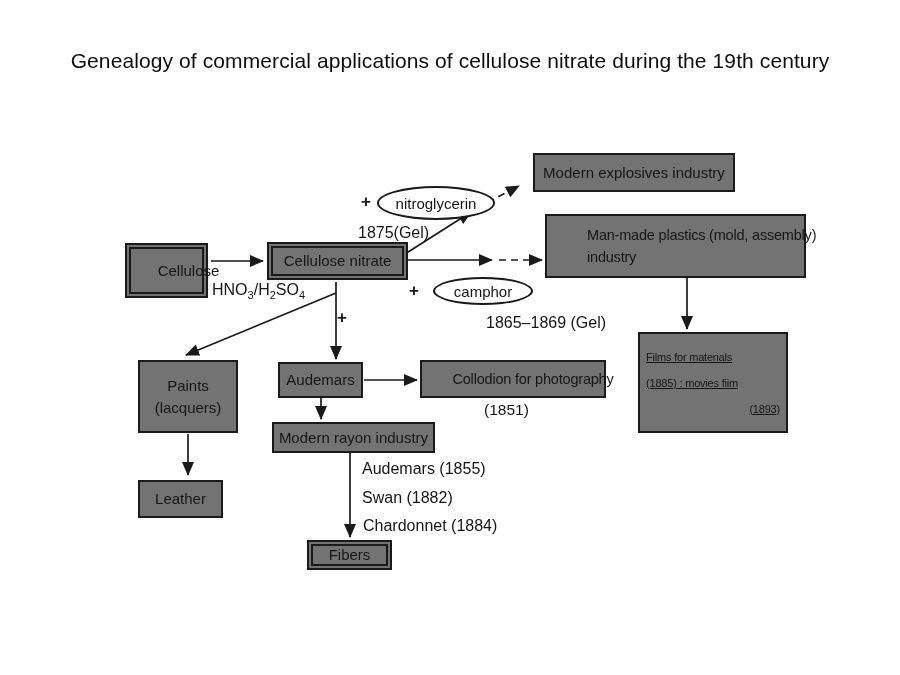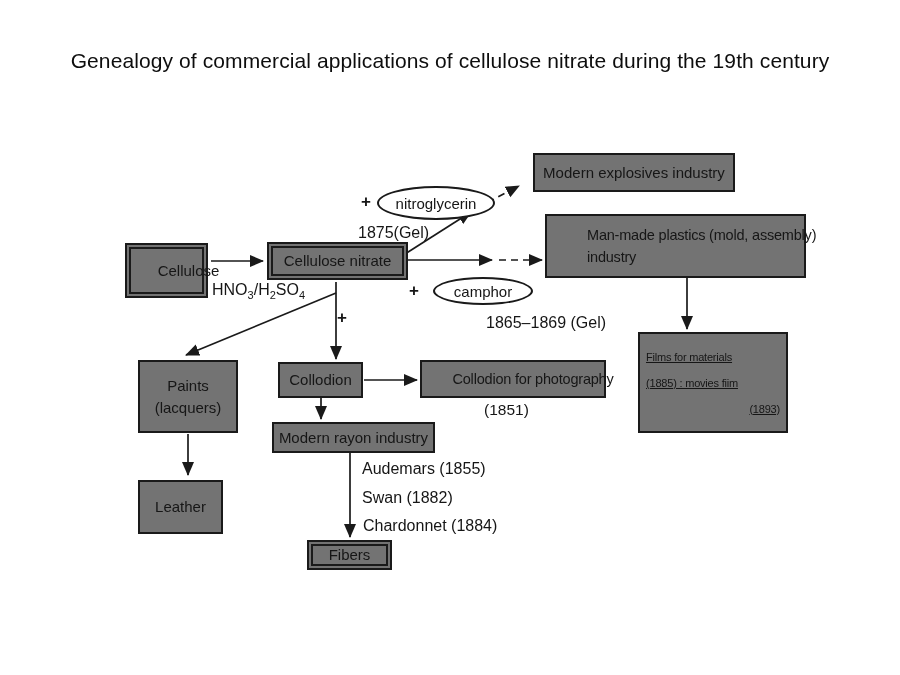--- a/index.html
+++ b/index.html
@@ -85,26 +85,26 @@
     <span>Films for materials</span>
     <span>(1885) : movies fiim</span>
     <span class="r">(1893)</span>
   </div>
 
   <div class="box" style="left:138px;top:360px;width:100px;height:73px;flex-direction:column;">
     <span>Paints</span>
     <span>(lacquers)</span>
   </div>
 
-  <div class="box" style="left:138px;top:480px;width:85px;height:54px;">
+  <div class="box" style="left:138px;top:480px;width:85px;height:38px;">
     <span>Leather</span>
   </div>
 
   <div class="box" style="left:278px;top:362px;width:85px;height:36px;">
-    <span>Collodion</span>
+    <span>Audemars</span>
   </div>
 
   <div class="box tight" style="left:420px;top:360px;width:186px;height:38px;">
     <span>Collodion for photography</span>
   </div>
 
   <div class="box" style="left:272px;top:422px;width:163px;height:31px;">
     <span>Modern rayon industry</span>
   </div>
 

